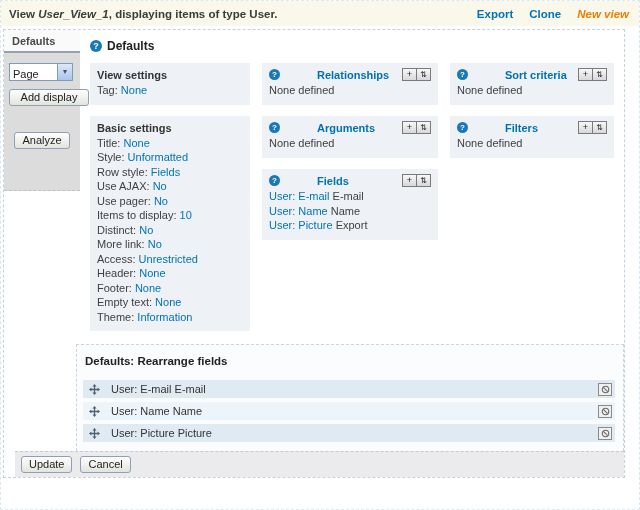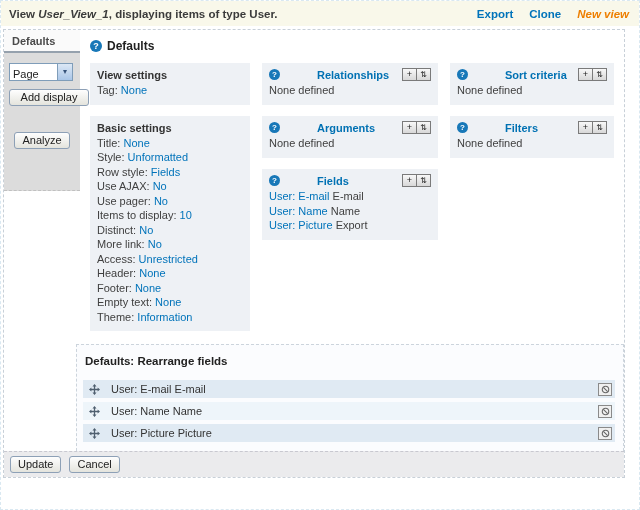--- a/index.html
+++ b/index.html
@@ -130,20 +130,21 @@
     display: flex; align-items: center; justify-content: center;
     cursor: pointer;
   }
 
   
   .footer {
     background: #ebebed;
     border-top: 1px dashed #c8c8d0;
     padding: 4px 0 4px 6px;
     display: flex;
+    margin-left: 11px;
   }
   .footer .btn { margin-right: 8px; }
 </style>
 </head>
 <body>
 
 <div class="topbar">
   <div class="title"><span>View</span>
     <em>User_View_1</em><span>, displaying items of type User.</span></div>
   <a class="toplink" href="#">Export</a>

